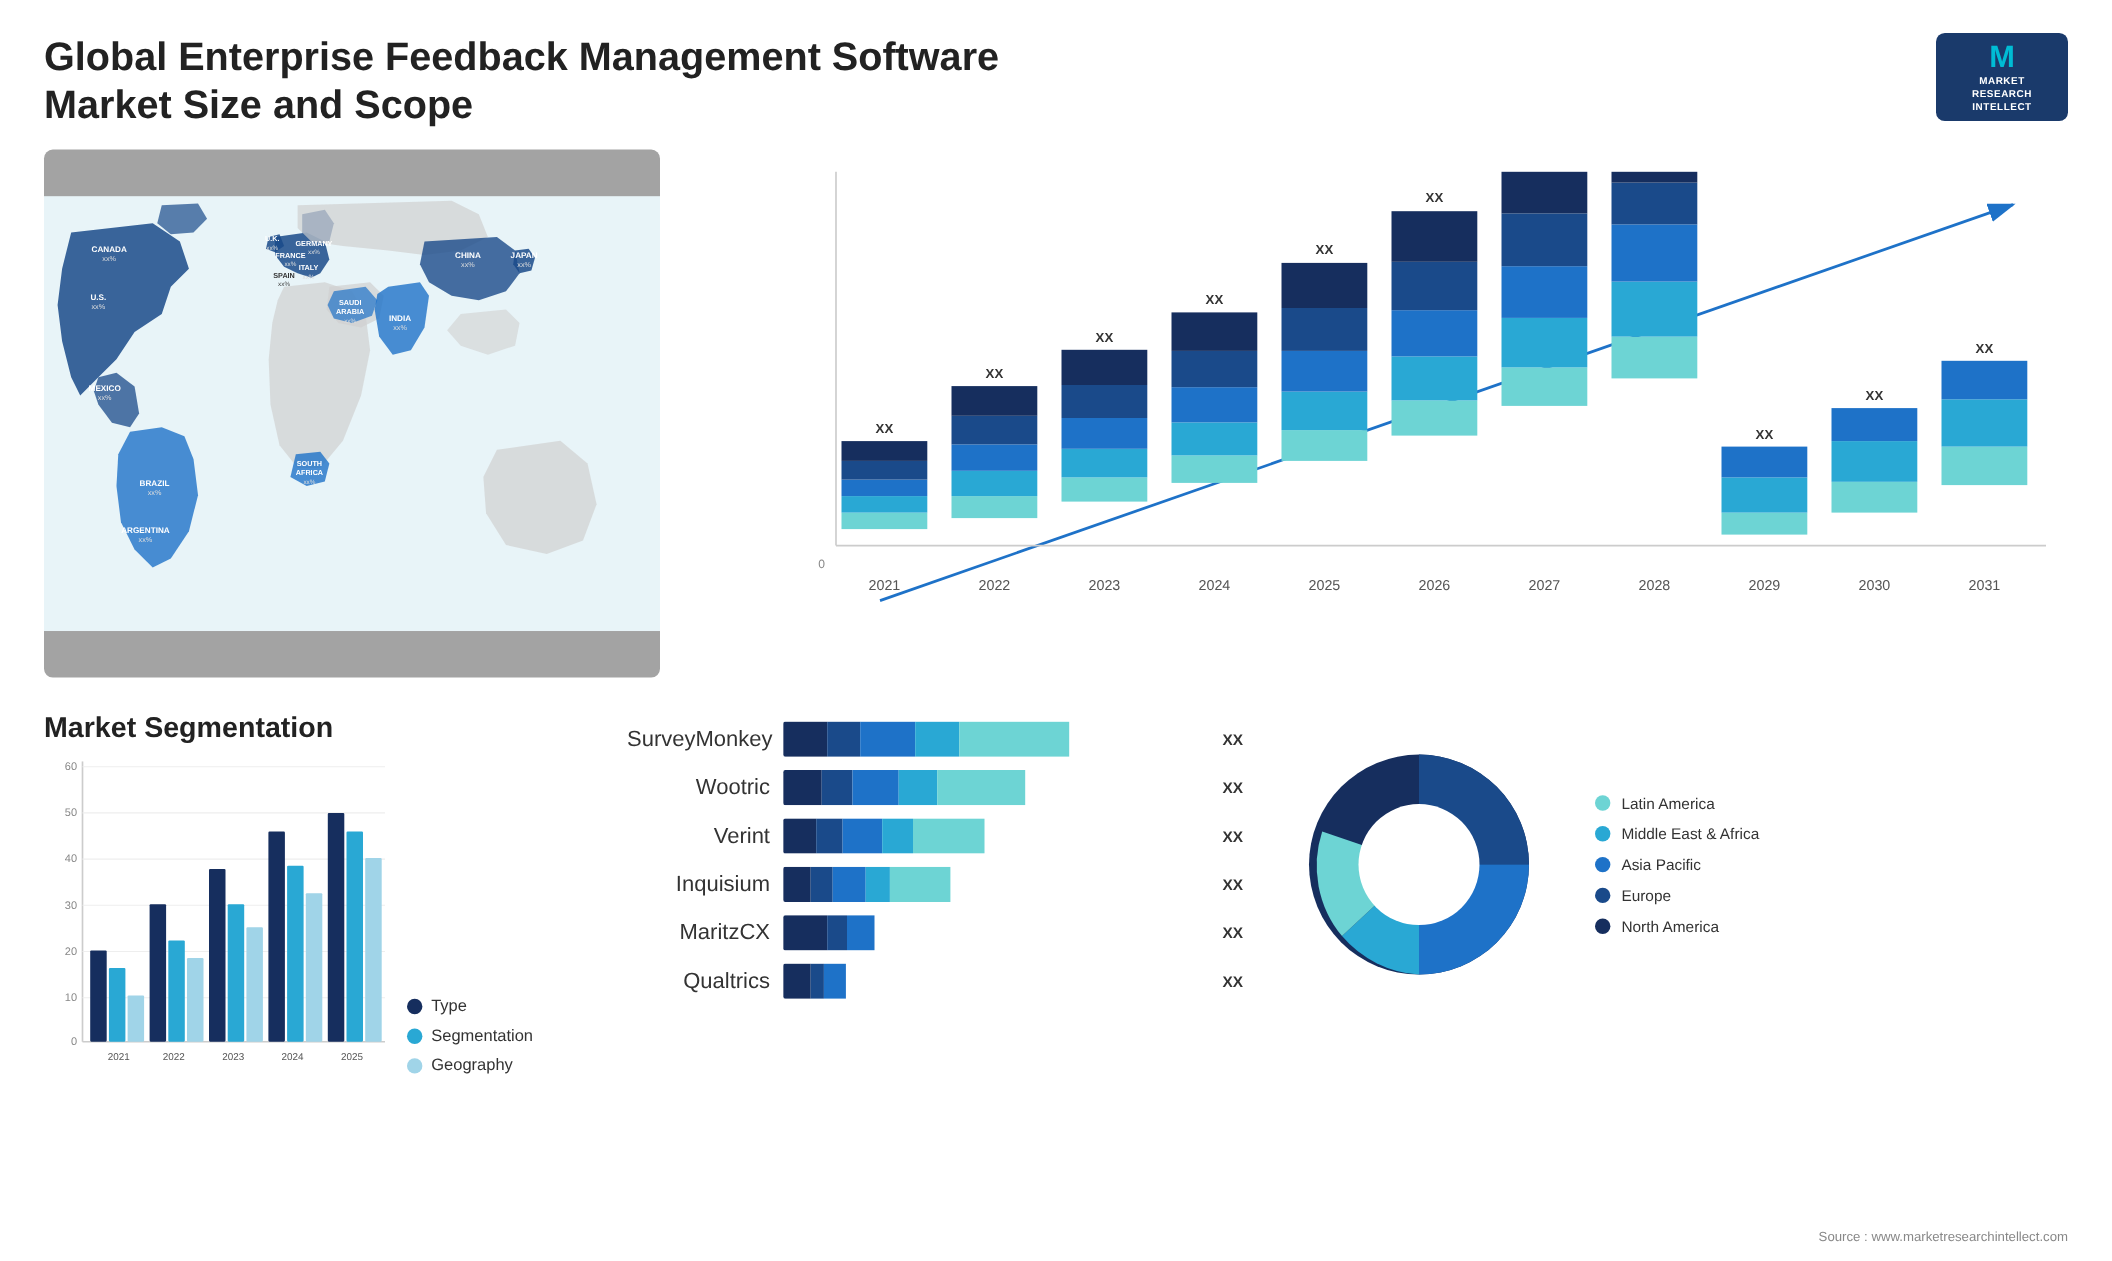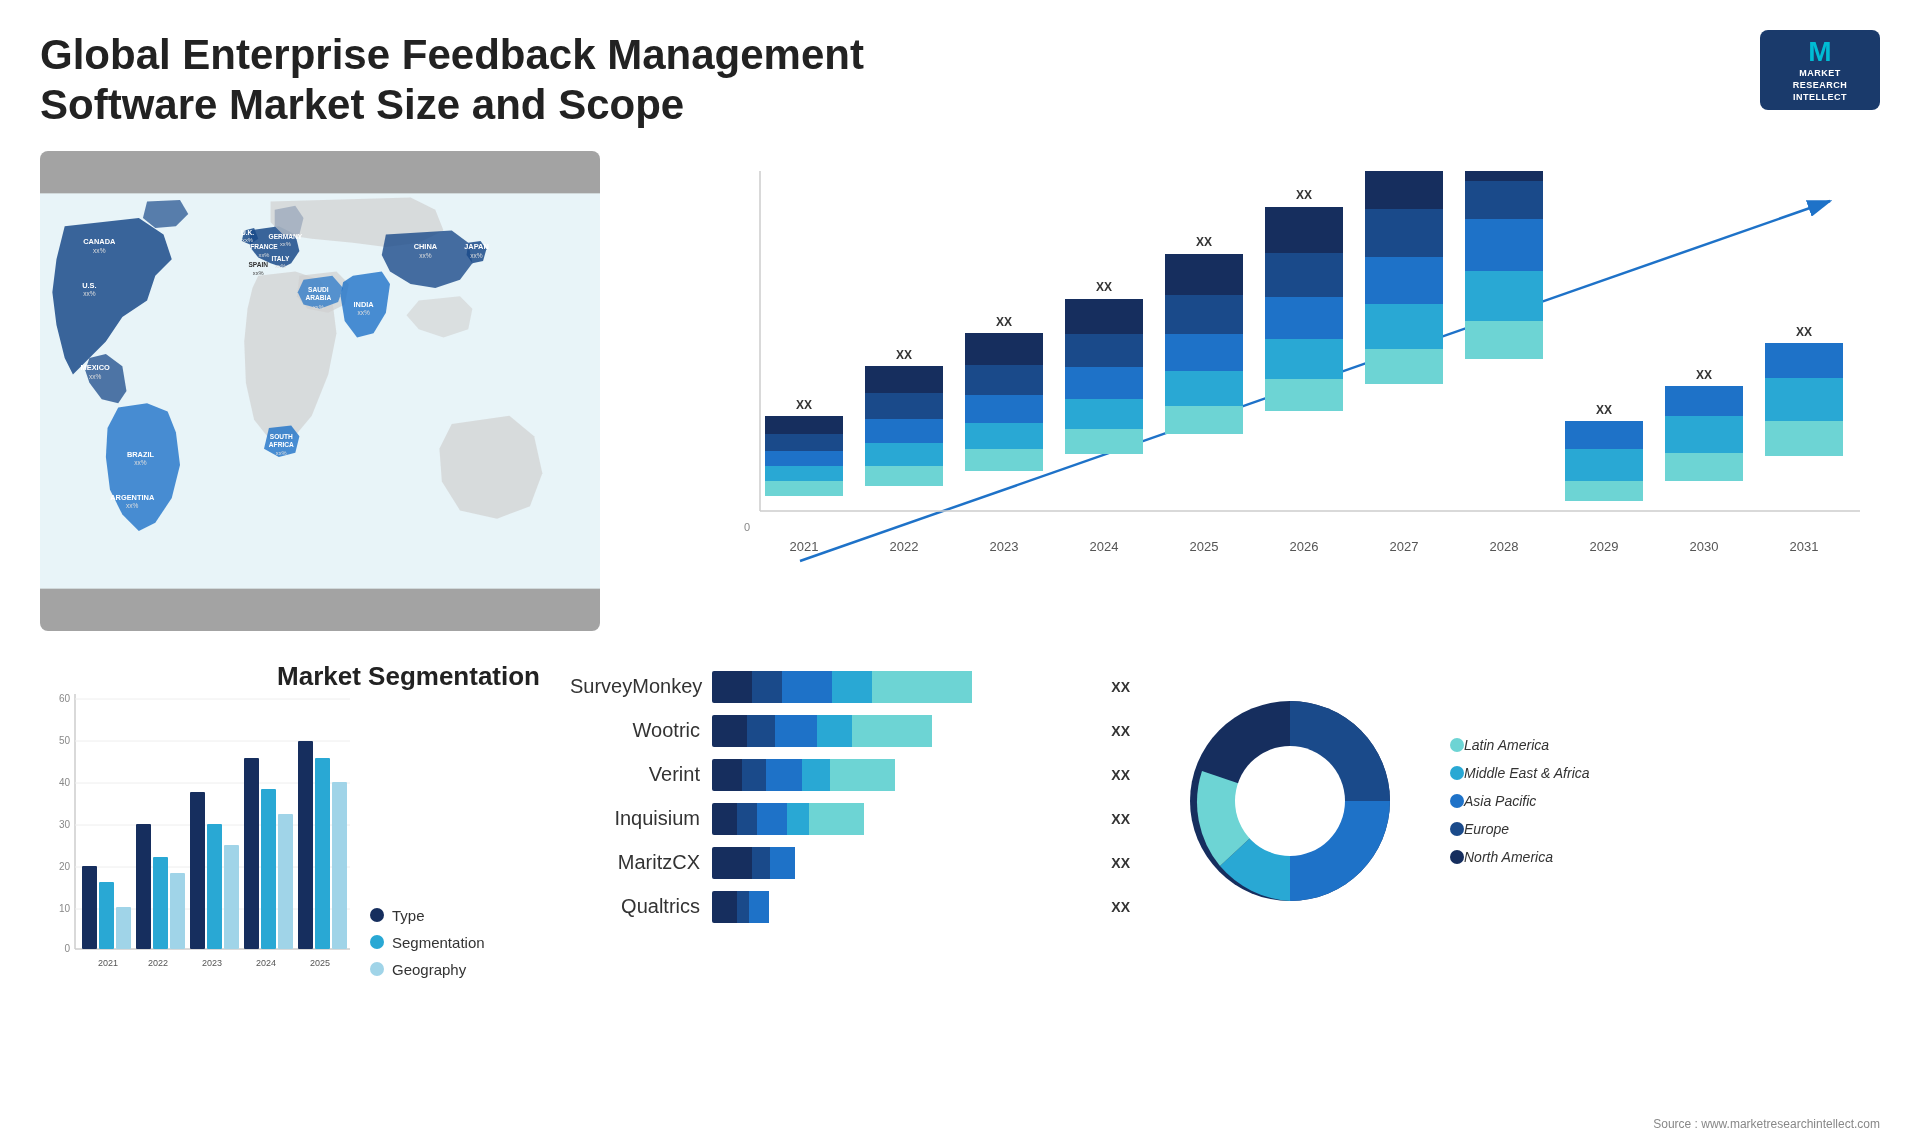--- a/index.html
+++ b/index.html
@@ -21,21 +21,21 @@
 
     
     .header {
       display: flex;
       justify-content: space-between;
       align-items: flex-start;
       margin-bottom: 20px;
     }
 
     .header-title {
-      font-size: 42px;
+      font-size: 36px;
       font-weight: 700;
       color: #222;
       max-width: 900px;
       line-height: 1.2;
     }
 
     .logo-area {
       display: flex;
       align-items: center;
       gap: 10px;
@@ -106,22 +106,21 @@
 
     
     .segmentation-section {
       width: 500px;
     }
 
     .section-title {
       font-size: 26px;
       font-weight: 700;
       color: #222;
-      margin-bottom: 2px;
-      text-align: right;
+      margin-bottom: 15px;
     }
 
     .seg-legend {
       display: flex;
       flex-direction: column;
       gap: 10px;
       padding-bottom: 20px;
     }
 
     .legend-item {
@@ -208,24 +207,23 @@
 
     .regional-legend {
       display: flex;
       flex-direction: column;
       gap: 12px;
     }
 
     .reg-legend-item {
       display: flex;
       align-items: center;
-      gap: 0;
+      gap: 10px;
       font-size: 14px;
       color: #333;
-      font-style: italic;
     }
 
     .reg-dot {
       width: 14px;
       height: 14px;
       border-radius: 50%;
       flex-shrink: 0;
     }
 
     .dot-latin { background: #6dd4d4; }

